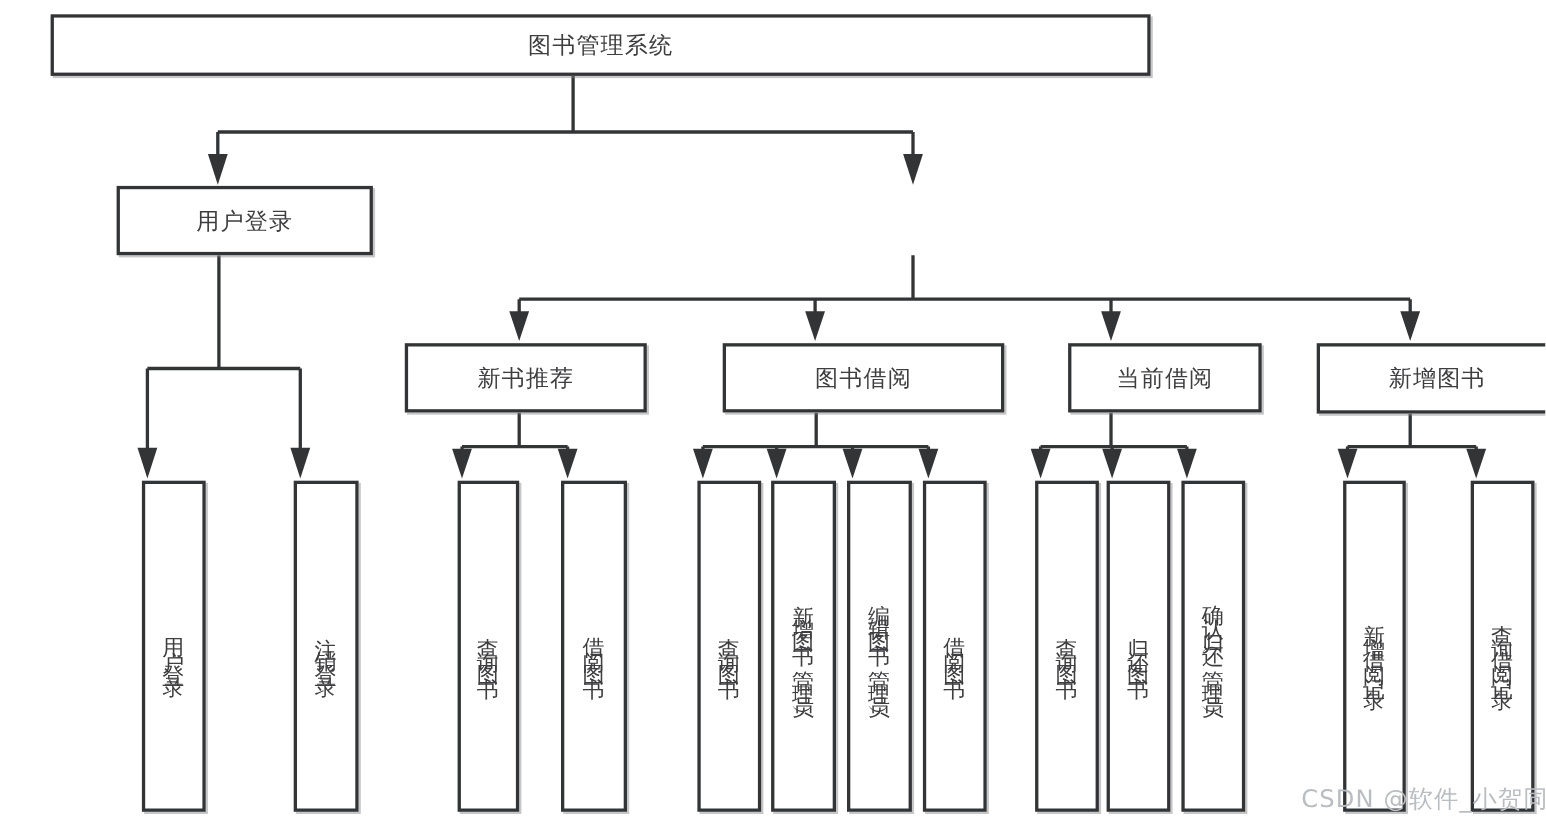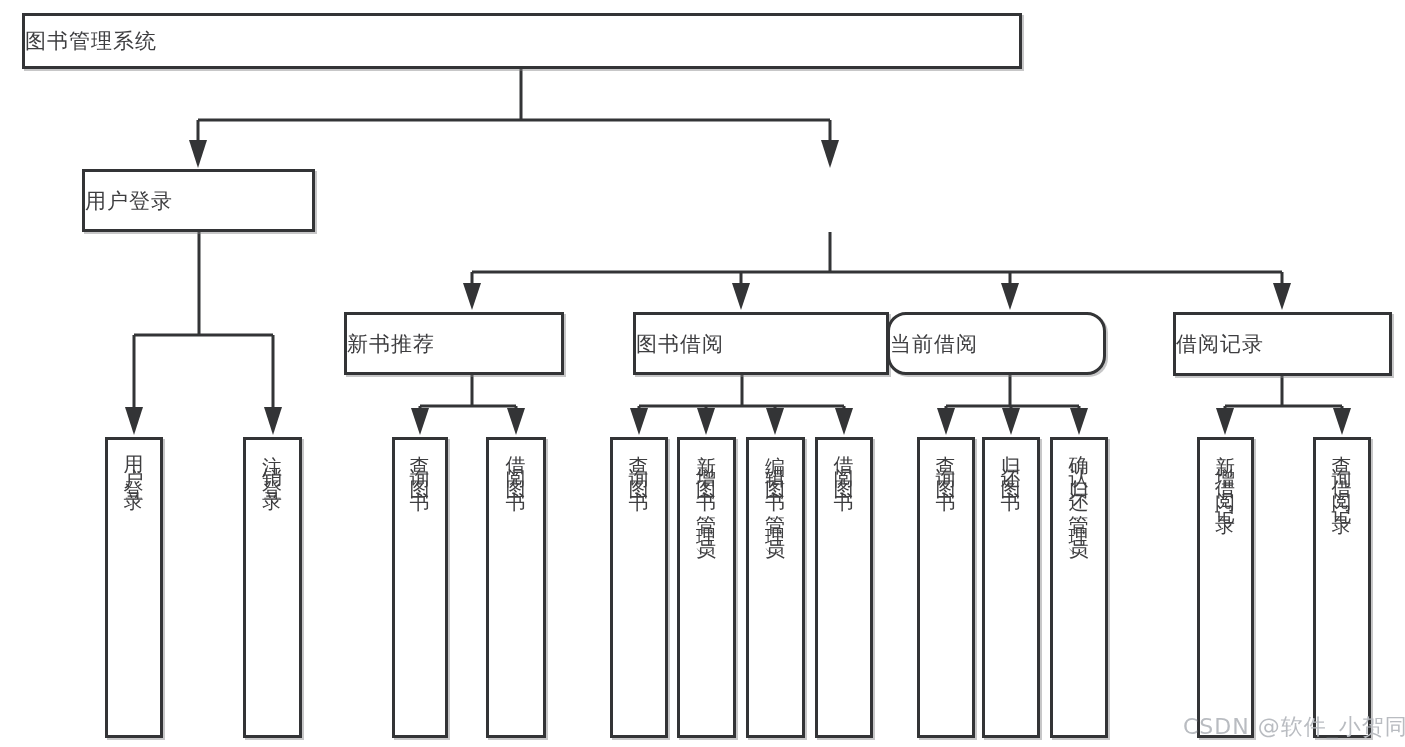--- a/index.html
+++ b/index.html
@@ -22,22 +22,23 @@
     height: 747px;
   }
   .node {
     position: absolute;
     box-sizing: border-box;
     border: 3px solid #333436;
     background: #ffffff;
     color: #3e3e40;
     display: flex;
     align-items: center;
-    justify-content: flex-start;
+    justify-content: center;
     box-shadow: 2px 2px 0 rgba(130,130,132,0.45);
+    margin-left: 24px;
   }
   .node.h-label {
     font-size: 21px;
     letter-spacing: 1px;
     white-space: nowrap;
   }
   .node.v-label {
     writing-mode: vertical-rl;
     text-orientation: mixed;
     font-size: 20px;
@@ -46,21 +47,21 @@
     text-align: center;
   }
   
   .n-root      { left: 22px;   top: 13px;  width: 1000px; height: 56px; }
   
   .n-login     { left: 82px;   top: 169px; width: 233px;  height: 63px; }
   .n-mgmt     { left: 712px;  top: 169px; width: 236px;  height: 63px; }
   
   .n-recommend { left: 344px;  top: 312px; width: 220px;  height: 63px; }
   .n-borrow    { left: 633px;  top: 312px; width: 256px;  height: 63px; }
-  .n-current   { left: 887px;  top: 312px; width: 219px;  height: 63px; border-radius: 19px; }
+  .n-current   { left: 947px;  top: 312px; width: 176px;  height: 63px; }
   .n-records   { left: 1173px; top: 312px; width: 219px;  height: 64px; }
   
   .leaf { top: 437px; height: 301px; }
   .n-a1 { left: 105px;  width: 58px; }
   .n-a2 { left: 243px;  width: 59px; }
   .n-b1 { left: 392px;  width: 56px; }
   .n-b2 { left: 486px;  width: 60px; }
   .n-c1 { left: 610px;  width: 58px; }
   .n-c2 { left: 677px;  width: 59px; }
   .n-c3 { left: 746px;  width: 59px; }
@@ -155,21 +156,21 @@
   <div class="node h-label n-recommend">
     <span>新书推荐</span>
   </div>
   <div class="node h-label n-borrow">
     <span>图书借阅</span>
   </div>
   <div class="node h-label n-current">
     <span>当前借阅</span>
   </div>
   <div class="node h-label n-records">
-    <span>借阅记录</span>
+    <span>新增图书</span>
   </div>
 
   <div class="node v-label leaf n-a1">
     <span>用户登录</span>
   </div>
   <div class="node v-label leaf n-a2">
     <span>注销登录</span>
   </div>
 
   <div class="node v-label leaf n-b1">

